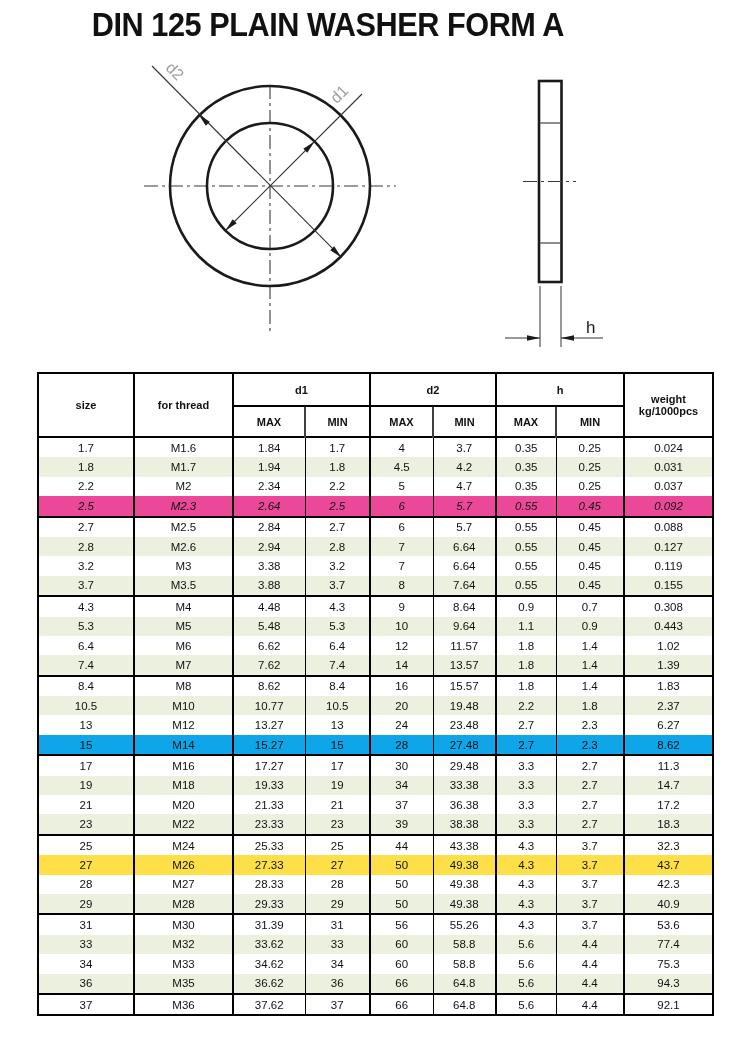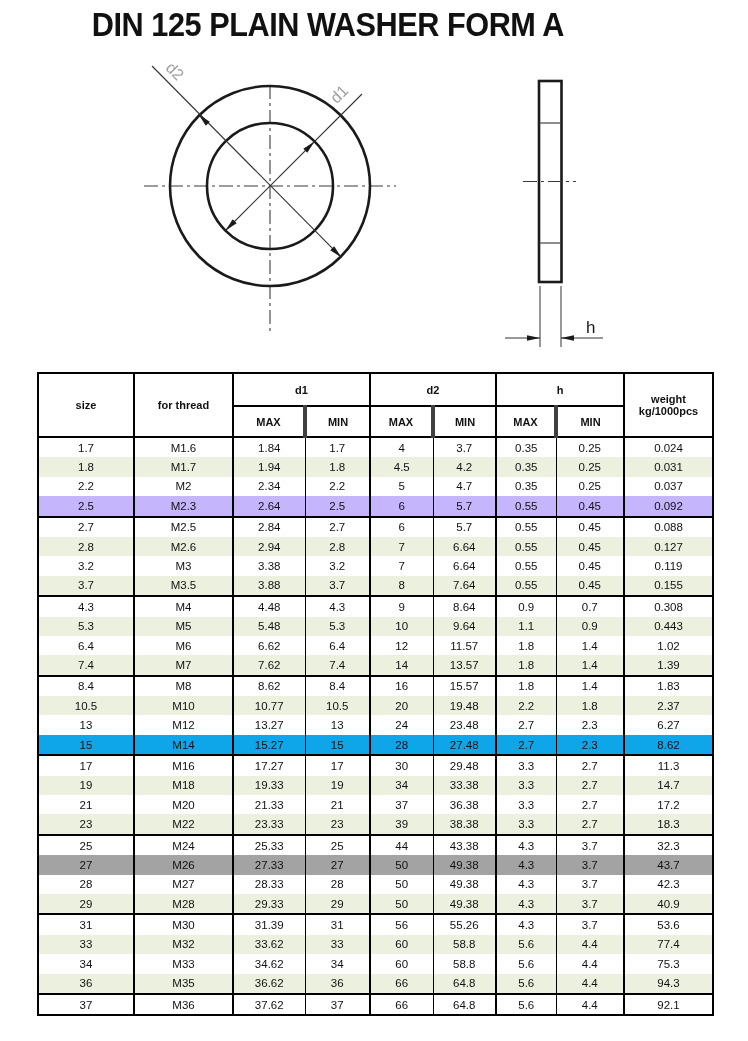--- a/index.html
+++ b/index.html
@@ -10,21 +10,21 @@
   .page-title .squeeze{display:inline-block;transform:scaleX(.93);transform-origin:center;}
   #drawing{position:absolute;top:50px;left:0;}
   table.spec{position:absolute;left:37px;top:372px;width:675px;table-layout:fixed;
     border-collapse:collapse;border:2px solid #000;font-size:11.5px;}
   table.spec th, table.spec td{padding:0;text-align:center;vertical-align:middle;
     font-weight:400;overflow:hidden;white-space:nowrap;}
   table.spec thead th{font-weight:700;font-size:11px;}
   table.spec thead tr.h1 th{height:31px;}
   table.spec thead tr.h2 th{height:29px;}
   table.spec tbody td{height:19.4px;}
-  .b-r1{border-right:4px solid #404040;margin-left:28px;}
+  .b-r1{border-right:2px solid #404040;margin-left:28px;}
   .b-r2{border-right:2px solid #000;}
   .b-b2{border-bottom:2px solid #000;}
   thead{border-bottom:2px solid #000;}
   tbody td:nth-child(1),tbody td:nth-child(2),tbody td:nth-child(4),
   tbody td:nth-child(6),tbody td:nth-child(8){border-right:2px solid #000;}
   tbody td:nth-child(3),tbody td:nth-child(5),tbody td:nth-child(7){border-right:1px solid #000;}
   tbody tr.group-start{border-top:2px solid #000;}
   .wl2{font-size:11px;font-weight:700;}
 </style>
 </head>
@@ -131,21 +131,21 @@
         <td>2.2</td>
         <td>M2</td>
         <td>2.34</td>
         <td>2.2</td>
         <td>5</td>
         <td>4.7</td>
         <td>0.35</td>
         <td>0.25</td>
         <td>0.037</td>
       </tr>
-      <tr style="background: #c4b5fd;">
+      <tr style="background: #ec4899; font-style: italic;">
         <td>2.5</td>
         <td>M2.3</td>
         <td>2.64</td>
         <td>2.5</td>
         <td>6</td>
         <td>5.7</td>
         <td>0.55</td>
         <td>0.45</td>
         <td>0.092</td>
       </tr>
@@ -329,21 +329,21 @@
         <td>25</td>
         <td>M24</td>
         <td>25.33</td>
         <td>25</td>
         <td>44</td>
         <td>43.38</td>
         <td>4.3</td>
         <td>3.7</td>
         <td>32.3</td>
       </tr>
-      <tr style="background: #a3a3a3;">
+      <tr style="background: #fde047;">
         <td>27</td>
         <td>M26</td>
         <td>27.33</td>
         <td>27</td>
         <td>50</td>
         <td>49.38</td>
         <td>4.3</td>
         <td>3.7</td>
         <td>43.7</td>
       </tr>

